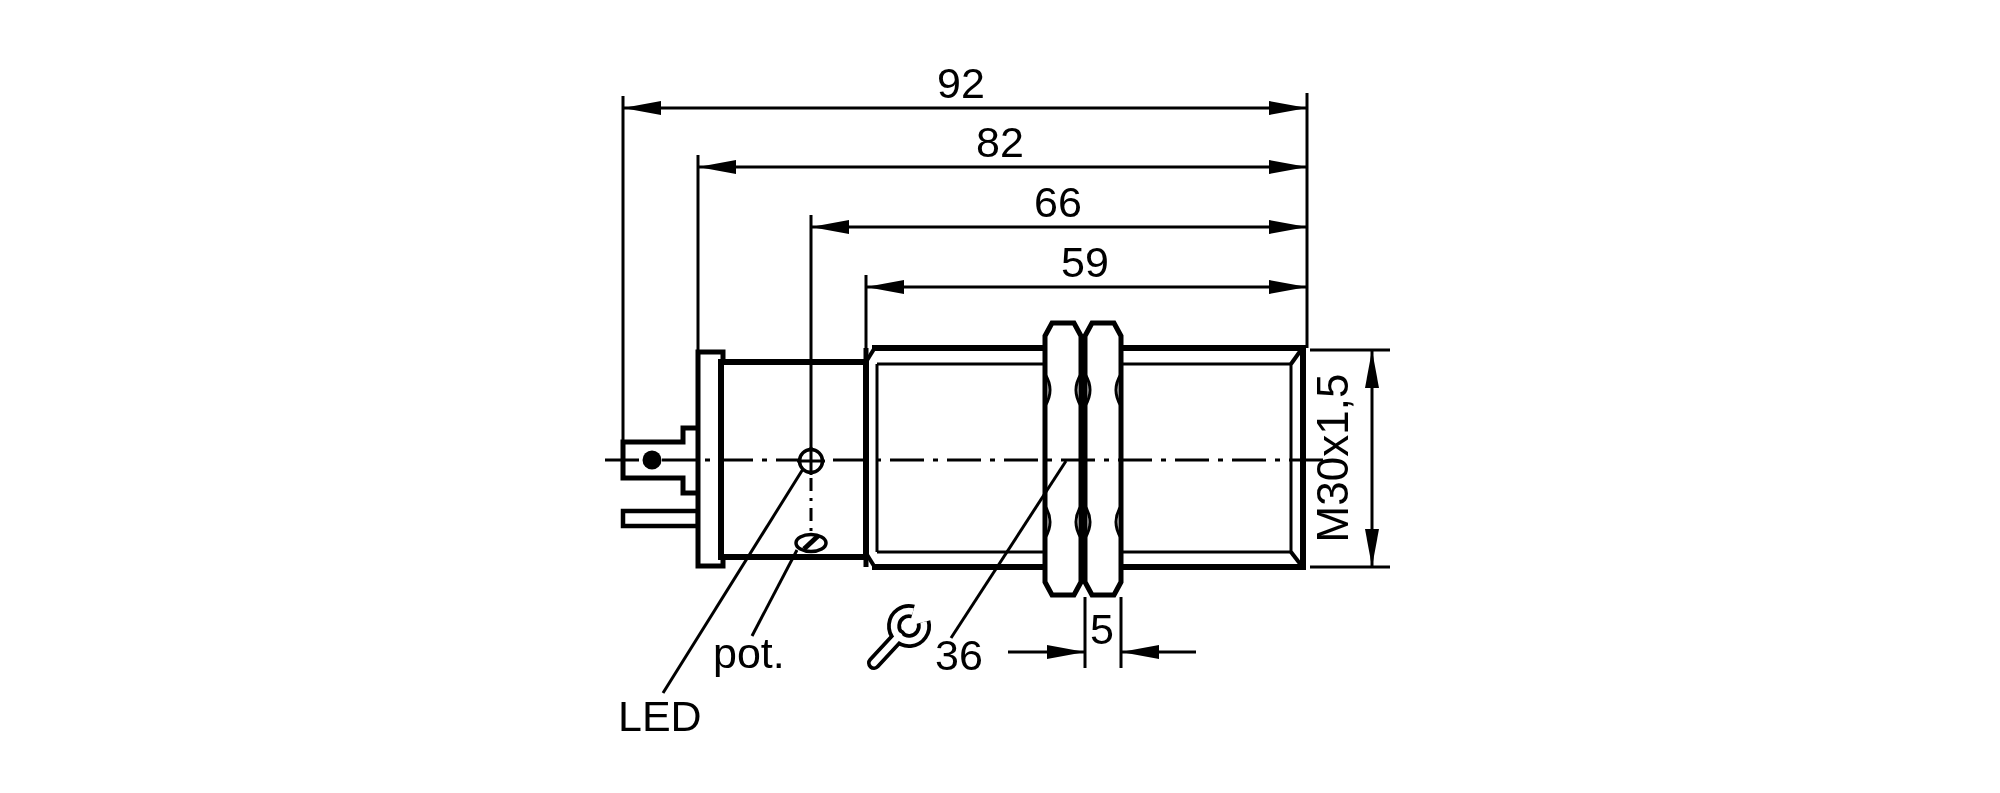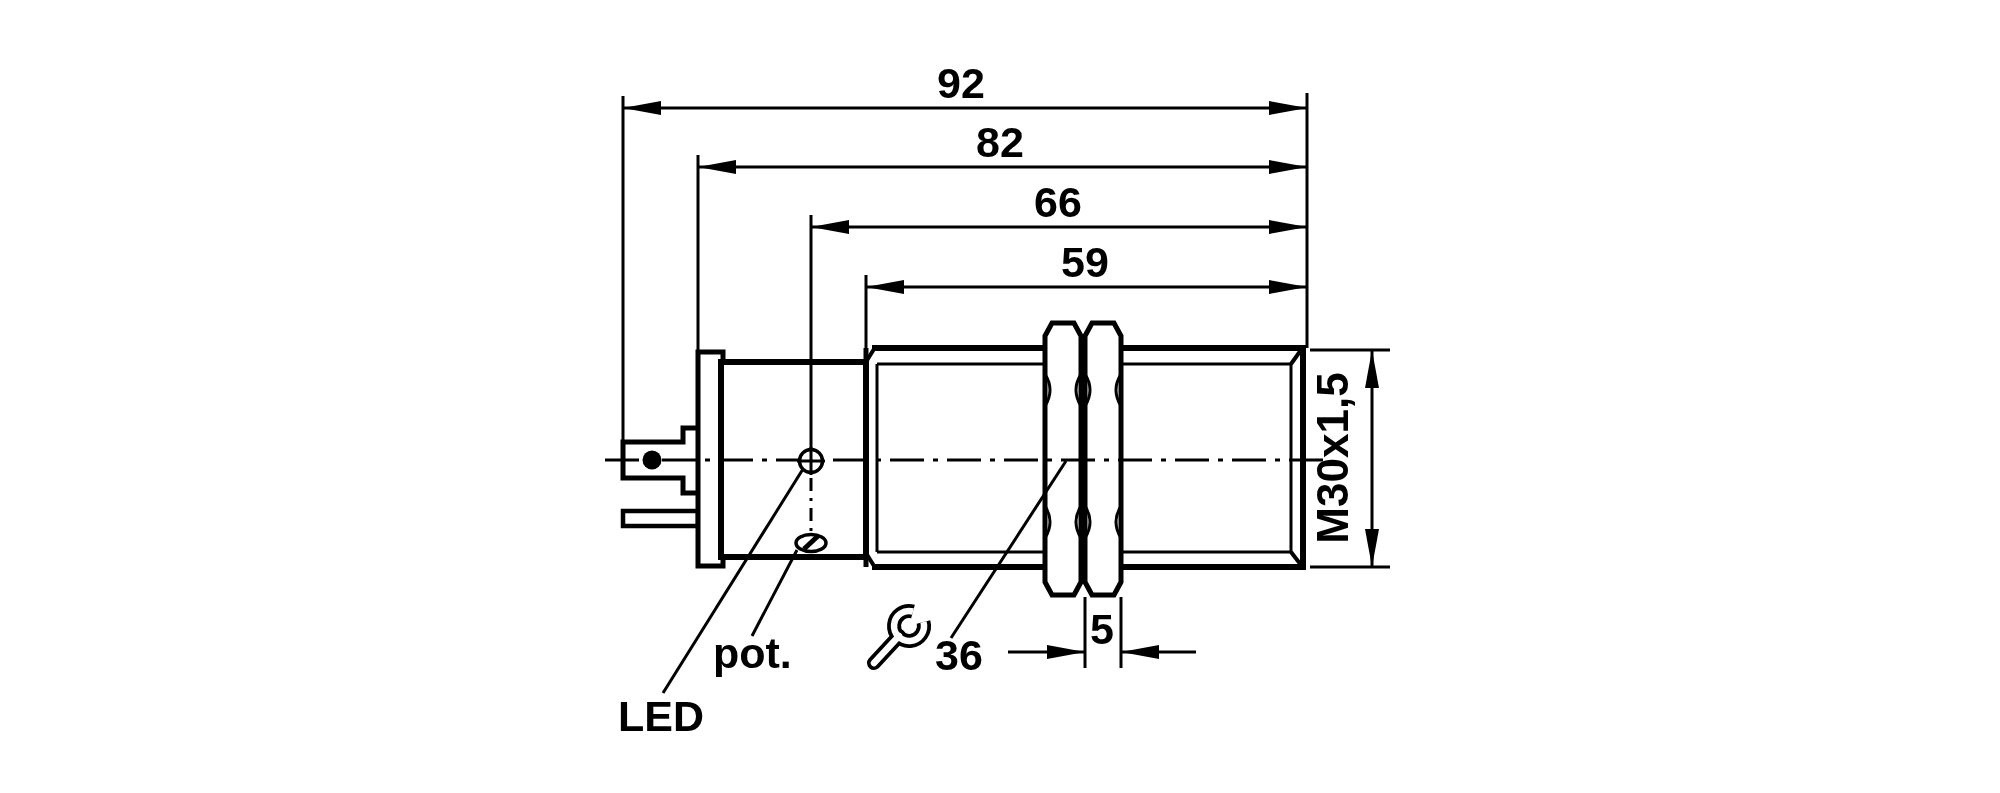--- a/index.html
+++ b/index.html
@@ -6,21 +6,20 @@
     margin: 0;
     padding: 0;
     background: #ffffff;
   }
   .canvas {
     position: relative;
     width: 1860px;
     height: 793px;
     background: #ffffff;
     overflow: hidden;
-    font-weight: bold;
   }
   svg {
     display: block;
   }
   text {
     font-family: "Liberation Sans", "DejaVu Sans", sans-serif;
     fill: #000000;
   }
   .dim-text { font-size: 43px; }
   .thread-text { font-size: 44px; }

